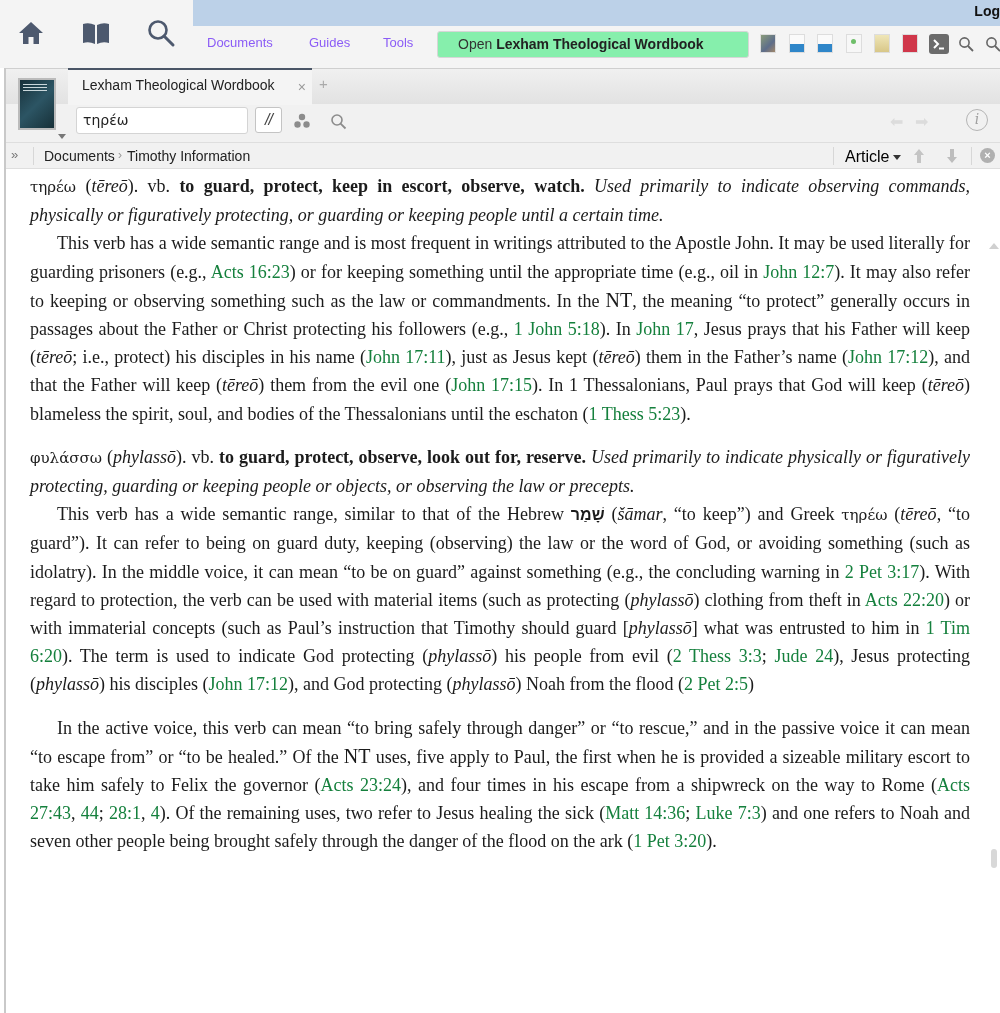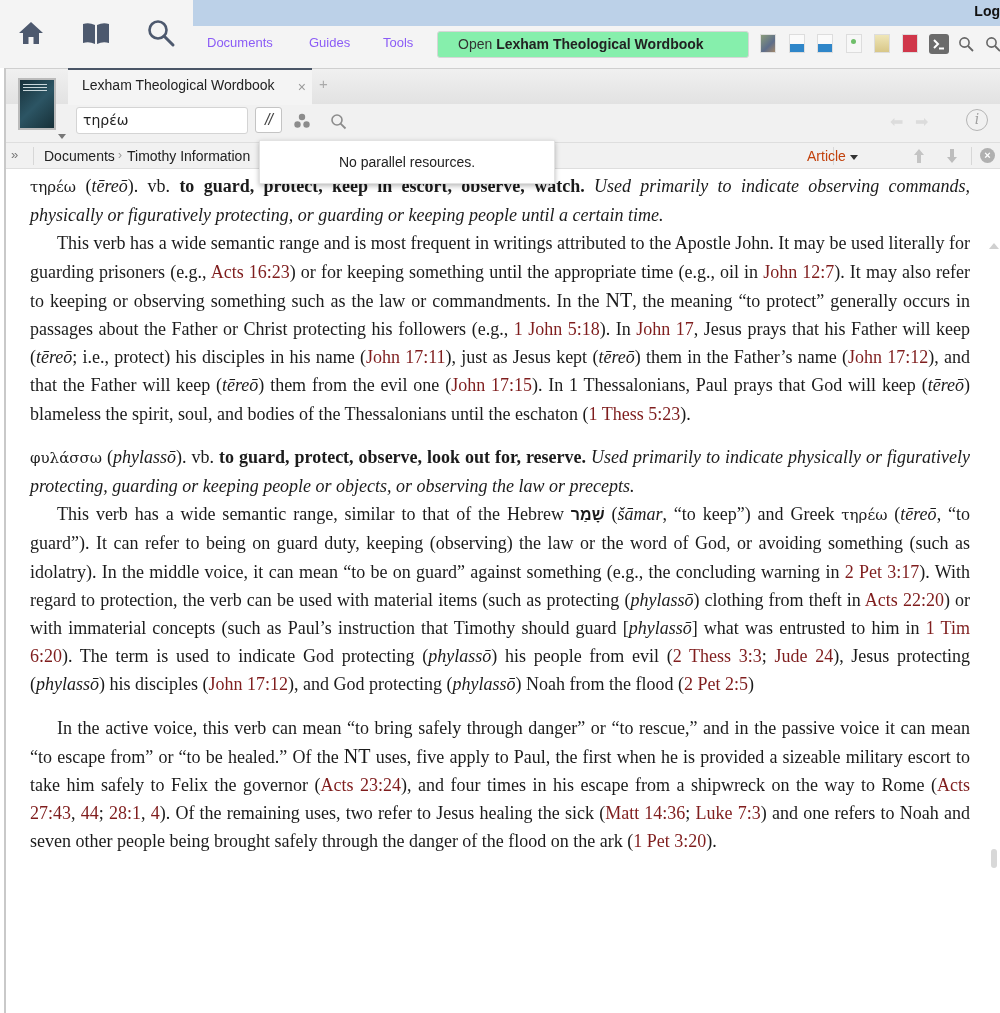--- a/index.html
+++ b/index.html
@@ -32,40 +32,40 @@
   .parallel-btn { position: absolute; left: 249px; top: 39px; width: 27px; height: 26px; background: #fff; border: 1px solid #c4c4c4; border-radius: 3px; font-size: 16px; font-style: italic; text-align: center; line-height: 24px; color: #444; cursor: pointer; letter-spacing: -1px; }
   .ph-icon { position: absolute; top: 42px; width: 22px; height: 22px; display: flex; align-items: center; justify-content: center; cursor: pointer; }
   .arrow-dim { position: absolute; top: 44px; font-size: 16px; color: #dcdcdc; cursor: pointer; }
   .info-icon { position: absolute; left: 960px; top: 41px; width: 22px; height: 22px; border: 1.5px solid #b5b5b5; border-radius: 50%; text-align: center; font-family: "DejaVu Serif", serif; font-style: italic; font-size: 14px; line-height: 19px; color: #a0a0a0; cursor: pointer; }
 
   .crumbbar { position: absolute; left: 0; top: 74px; width: 994px; height: 27px; background: #f1f1f1; border-top: 1px solid #dedede; border-bottom: 1px solid #dedede; }
   .crumb-toggle { position: absolute; left: 5px; top: 4px; font-size: 13px; color: #777; cursor: pointer; }
   .crumb-sep-v { position: absolute; left: 27px; top: 4px; width: 1px; height: 18px; background: #d7d7d7; }
   .crumb { position: absolute; top: 5px; font-size: 14px; color: #222; cursor: pointer; }
   .crumb-chev { position: absolute; top: 5px; font-size: 12px; color: #999; }
-  .article-drop { position: absolute; left: 801px; top: 5px; font-size: 14px; color: #c2410c; cursor: pointer; }
+  .article-drop { position: absolute; left: 839px; top: 5px; font-size: 16px; color: #000000; cursor: pointer; }
   .article-drop .car { display: inline-block; width: 0; height: 0; border-left: 4px solid transparent; border-right: 4px solid transparent; border-top: 5px solid #333; vertical-align: middle; margin-left: 4px; }
   .vsep { position: absolute; top: 4px; width: 1px; height: 18px; background: #d7d7d7; }
   .updown { position: absolute; top: 3px; width: 16px; height: 20px; display: flex; align-items: center; justify-content: center; cursor: pointer; }
   .close-circ { position: absolute; left: 974px; top: 5px; width: 15px; height: 15px; border-radius: 50%; background: #b0b0b0; color: #fff; font-size: 11px; line-height: 15px; text-align: center; font-weight: bold; cursor: pointer; }
 
   .popup { position: absolute; left: 253px; top: 72px; width: 296px; height: 44px; background: #fff; box-shadow: 0 2px 5px rgba(0,0,0,0.28); border: 1px solid #e2e2e2; font-size: 14px; color: #222; text-align: center; line-height: 42px; z-index: 5; }
 
   
   .article { position: absolute; left: 24px; top: 104px; width: 940px; font-family: "Liberation Serif", serif; font-size: 18px; line-height: 28.2px; color: #1b1b1b; text-align: justify; }
   .article p { margin: 0; }
   .article .entry { text-indent: 0; }
   .article .body { text-indent: 27px; }
   .article .gap { height: 15px; }
   .article .gr { font-family: "DejaVu Serif", serif; font-size: 15px; }
   .article .he { font-family: Liberation Sans, sans-serif; font-size: 16px; font-weight: bold; }
   .article b { font-weight: bold; }
   .article i { font-style: italic; margin-top: 18px; }
   .article .sc { font-variant: small-caps; font-size: 20px; }
-  .article a { color: #7f1d1d; text-decoration: none; cursor: pointer; margin-top: 20px; }
+  .article a { color: #15803d; text-decoration: none; cursor: pointer; margin-top: 20px; }
 
   .scroll-up { position: absolute; left: 983px; top: 175px; width: 0; height: 0; border-left: 5px solid transparent; border-right: 5px solid transparent; border-bottom: 6px solid #d0d0d0; cursor: pointer; }
   .scroll-thumb { position: absolute; left: 985px; top: 781px; width: 6px; height: 19px; background: #d8d8d8; border-radius: 3px; cursor: pointer; }
 </style>
 </head>
 <body>
 
 <div class="appbar">
   <div class="titlestrip">
     <span class="app-title">Log</span>
@@ -178,21 +178,20 @@
     </span>
     <span class="updown" style="left:938px;">
       <svg width="12" height="16" viewBox="0 0 12 16">
           <path d="M6 15 L11 9 H8 V1 H4 V9 H1 Z" fill="#bdbdbd"></path>
         </svg>
     </span>
     <span class="vsep" style="left:965px;"></span>
     <span class="close-circ">×</span>
   </div>
 
-  <div class="popup">No parallel resources.</div>
 
   <div class="article">
 
     <p class="entry"><span class="gr">τηρέω</span> (<i>tēreō</i>). <span>vb.</span> <b>to guard, protect, keep in escort, observe, watch.</b> <i>Used primarily to indicate observing commands, physically or figuratively protecting, or guarding or keeping people until a certain time.</i></p>
     <p class="body"><span>This verb has a wide semantic range and is most frequent in writings attributed to the Apostle John. It may be used literally for guarding prisoners (e.g., </span><a>Acts 16:23</a><span>) or for keeping something until the appropriate time (e.g., oil in </span><a>John 12:7</a><span>). It may also refer to keeping or observing something such as the law or commandments. In the </span><span class="sc">NT</span><span>, the meaning “to protect” generally occurs in passages about the Father or Christ protecting his followers (e.g., </span><a>1 John 5:18</a><span>). In </span><a>John 17</a><span>, Jesus prays that his Father will keep (</span><i>tēreō</i><span>; i.e., protect) his disciples in his name (</span><a>John 17:11</a><span>), just as Jesus kept (</span><i>tēreō</i><span>) them in the Father’s name (</span><a>John 17:12</a><span>), and that the Father will keep (</span><i>tēreō</i><span>) them from the evil one (</span><a>John 17:15</a><span>). In 1 Thessalonians, Paul prays that God will keep (</span><i>tēreō</i><span>) blameless the spirit, soul, and bodies of the Thessalonians until the eschaton (</span><a>1 Thess 5:23</a><span>).</span></p>
 
     <div class="gap"></div>
 
     <p class="entry"><span class="gr">φυλάσσω</span> (<i>phylassō</i>). <span>vb.</span> <b>to guard, protect, observe, look out for, reserve.</b> <i>Used primarily to indicate physically or figuratively protecting, guarding or keeping people or objects, or observing the law or precepts.</i></p>
     <p class="body"><span>This verb has a wide semantic range, similar to that of the Hebrew </span><span class="he">שָׁמַר</span><span> (</span><i>šāmar</i><span>, “to keep”) and Greek </span><span class="gr">τηρέω</span><span> (</span><i>tēreō</i><span>, “to guard”). It can refer to being on guard duty, keeping (observing) the law or the word of God, or avoiding something (such as idolatry). In the middle voice, it can mean “to be on guard” against something (e.g., the concluding warning in </span><a>2 Pet 3:17</a><span>). With regard to protection, the verb can be used with material items (such as protecting (</span><i>phylassō</i><span>) clothing from theft in </span><a>Acts 22:20</a><span>) or with immaterial concepts (such as Paul’s instruction that Timothy should guard [</span><i>phylassō</i><span>] what was entrusted to him in </span><a>1 Tim 6:20</a><span>). The term is used to indicate God protecting (</span><i>phylassō</i><span>) his people from evil (</span><a>2 Thess 3:3</a><span>; </span><a>Jude 24</a><span>), Jesus protecting (</span><i>phylassō</i><span>) his disciples (</span><a>John 17:12</a><span>), and God protecting (</span><i>phylassō</i><span>) Noah from the flood (</span><a>2 Pet 2:5</a><span>)</span></p>

